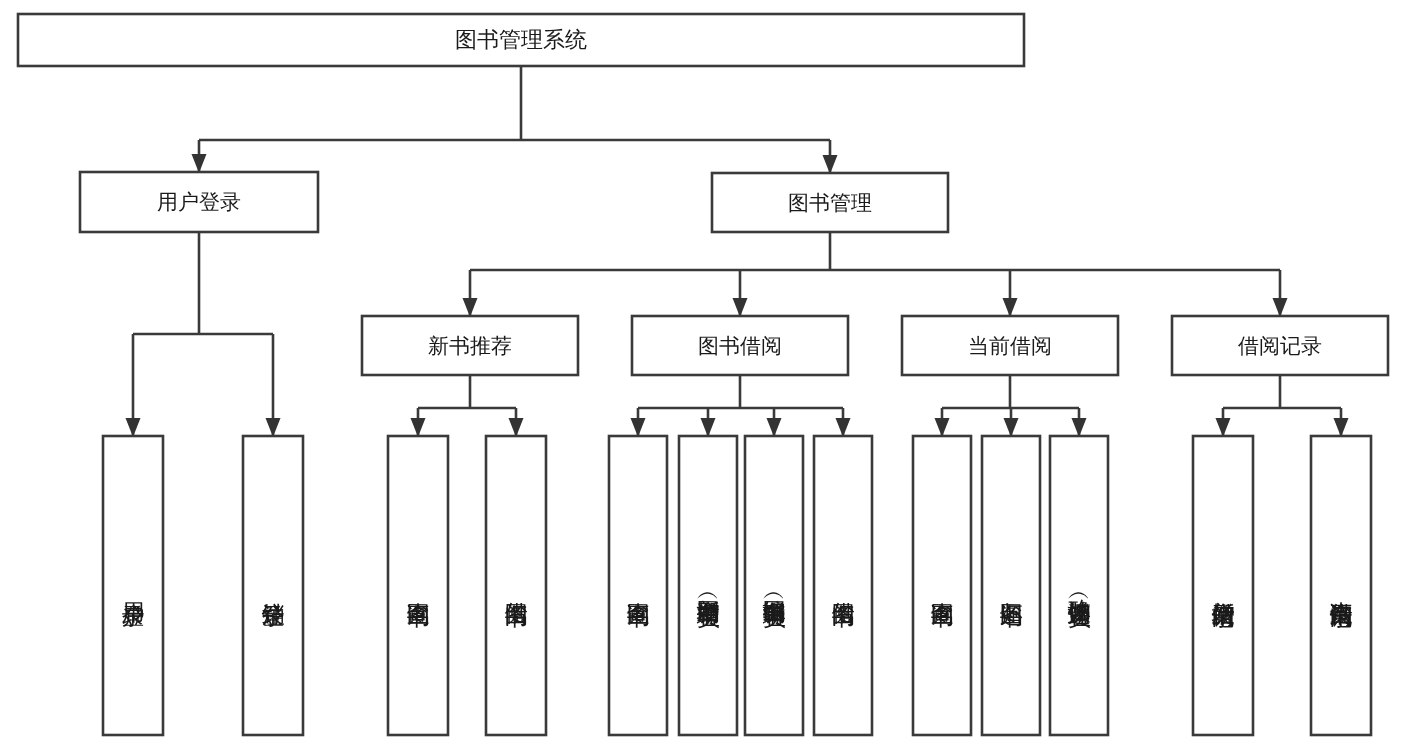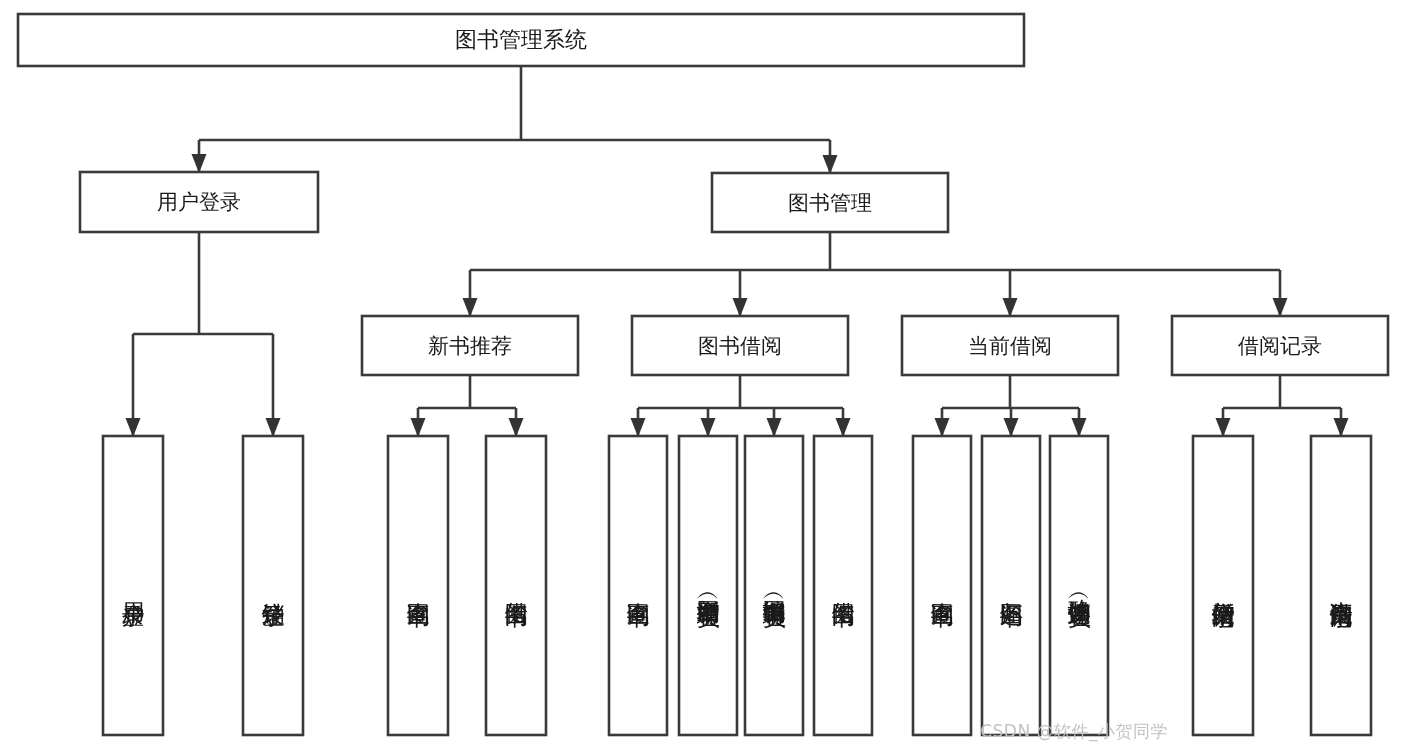--- a/index.html
+++ b/index.html
@@ -218,14 +218,13 @@
       <div class="vlabel" style="left: 679px; top: 440px; width: 58px; height: 291px;">新增图书（管理员）</div>
       <div class="vlabel" style="left: 745px; top: 440px; width: 58px; height: 291px;">编辑图书（管理员）</div>
       <div class="vlabel" style="left: 814px; top: 440px; width: 58px; height: 291px;">借阅图书</div>
       <div class="vlabel" style="left: 913px; top: 440px; width: 58px; height: 291px;">查询图书</div>
       <div class="vlabel" style="left: 982px; top: 440px; width: 58px; height: 291px;">归还图书</div>
       <div class="vlabel" style="left: 1050px; top: 440px; width: 58px; height: 291px;">确认归还（管理员）</div>
       <div class="vlabel" style="left: 1193px; top: 440px; width: 60px; height: 291px;">新增借阅记录</div>
       <div class="vlabel" style="left: 1311px; top: 440px; width: 60px; height: 291px;">查询借阅记录</div>
     </div>
 
-  <div class="watermark">CSDN @软件_小贺同学</div>
 </div>
 
 </body></html>

